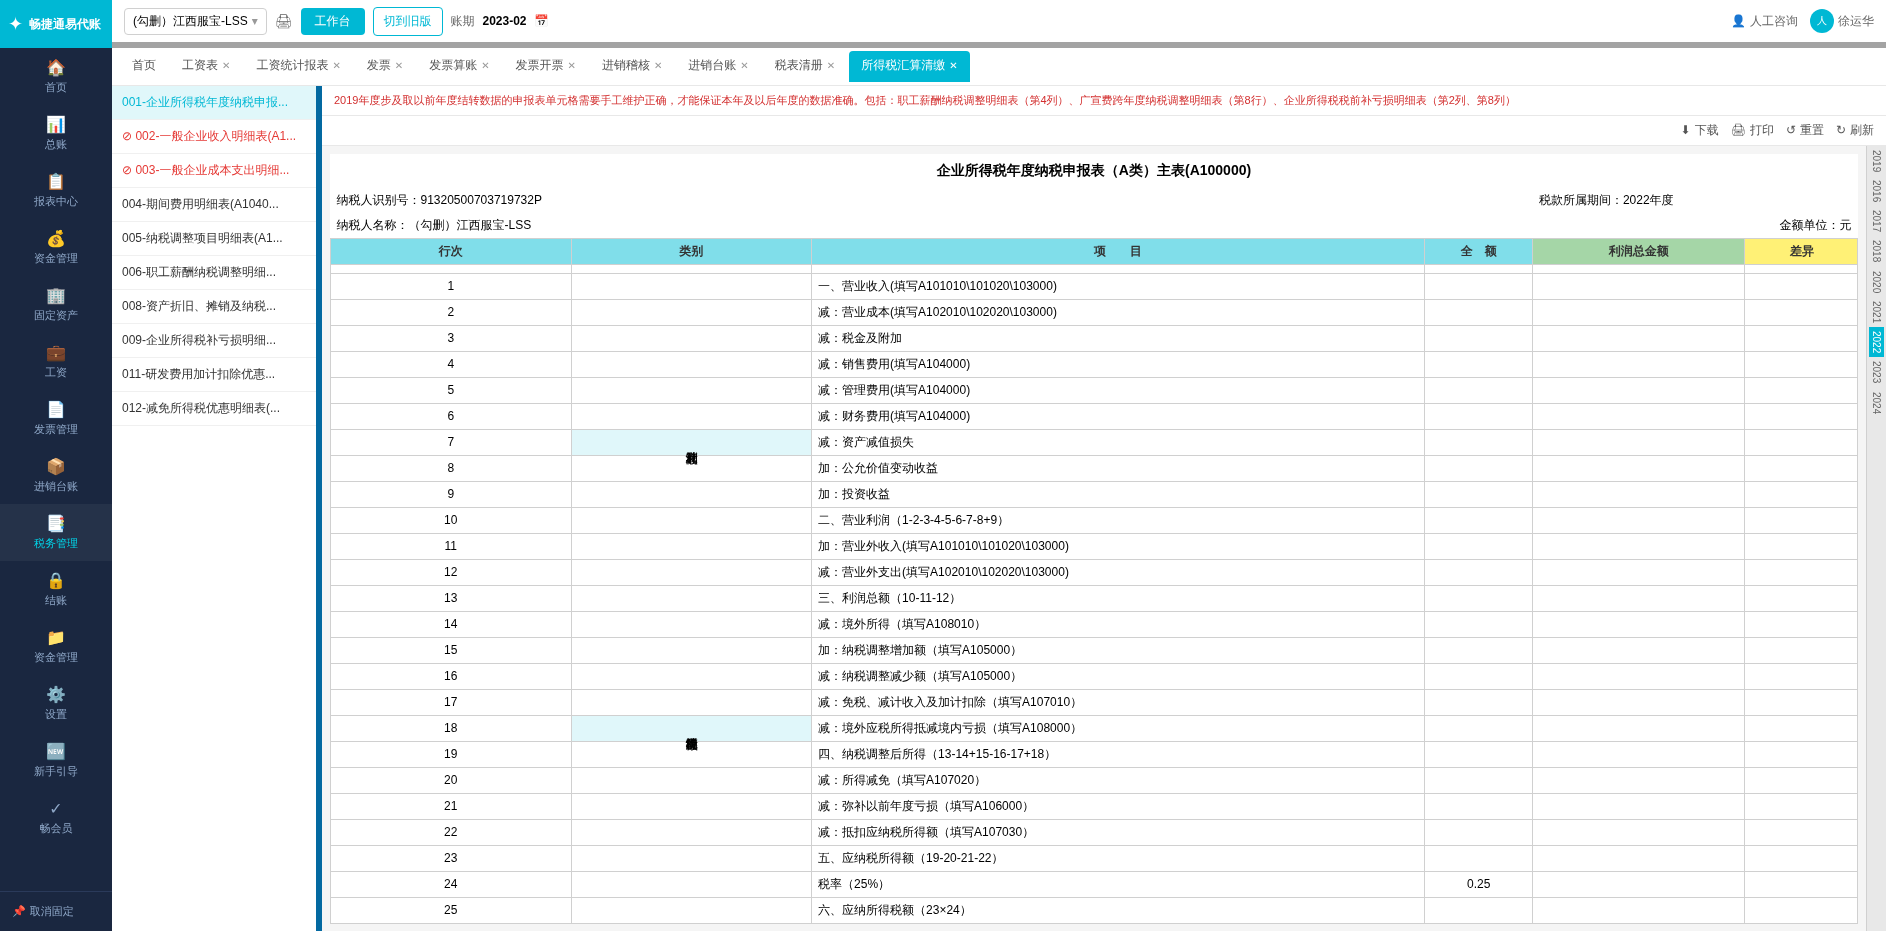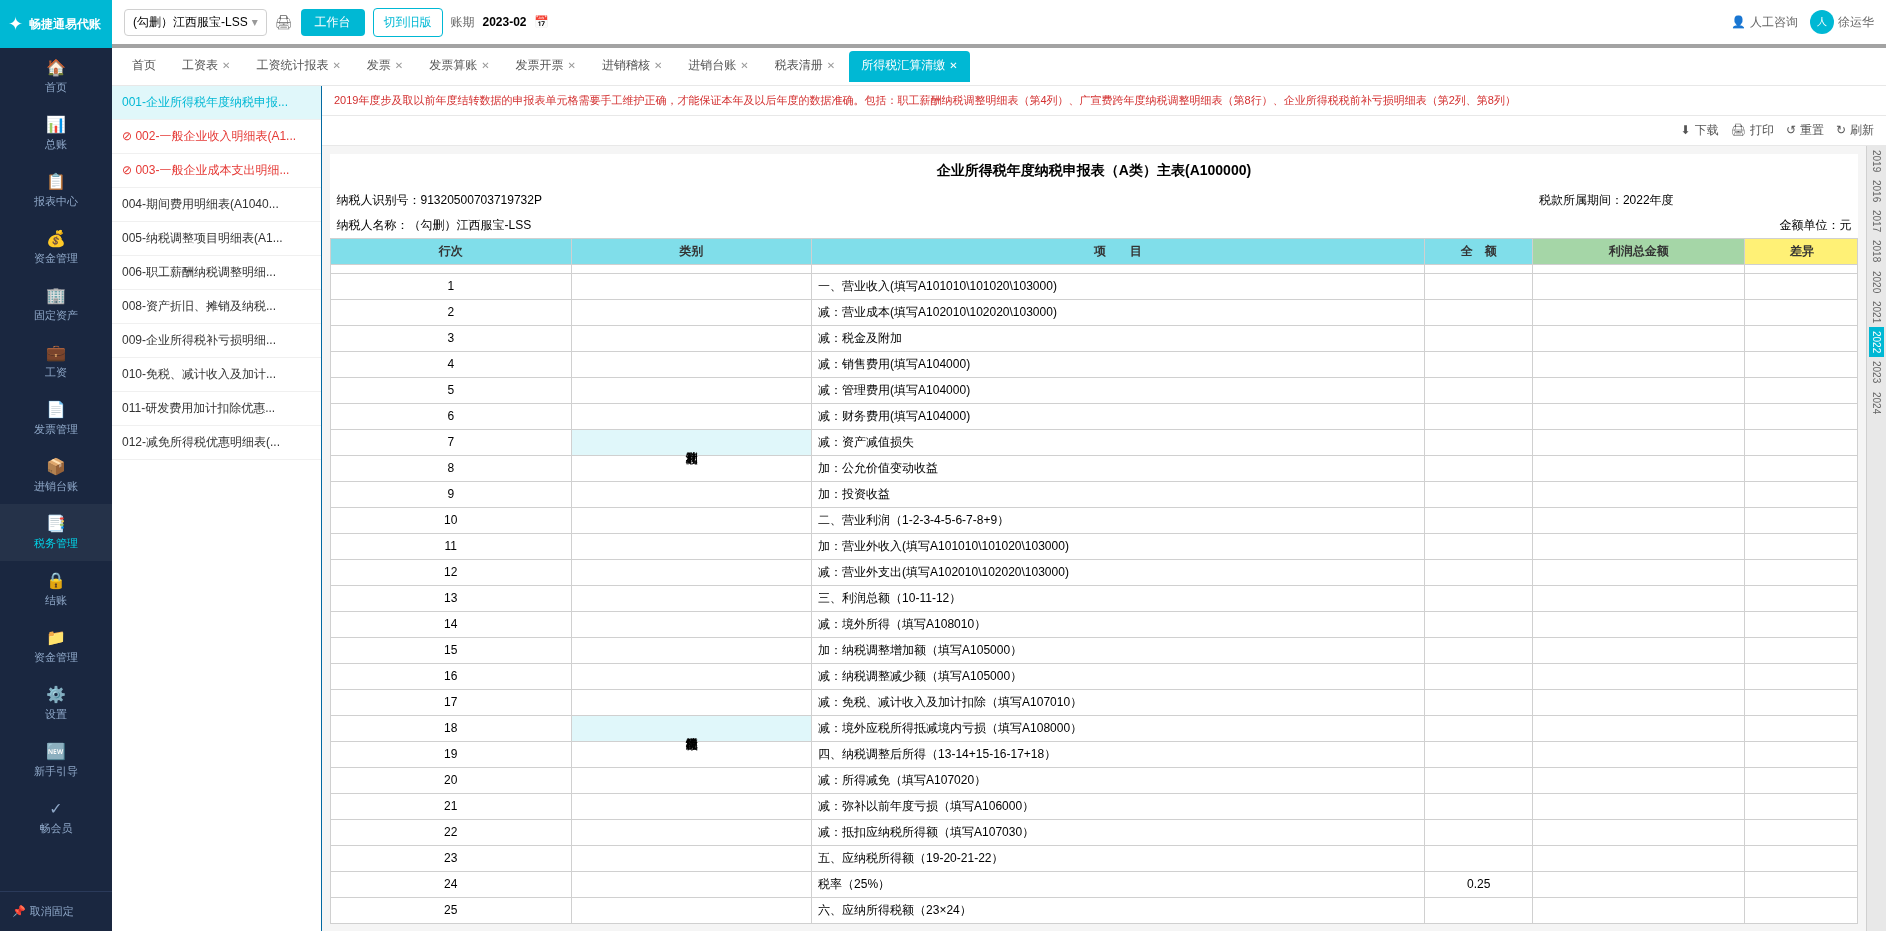--- a/index.html
+++ b/index.html
@@ -14,40 +14,40 @@
     .sidebar-item .icon { font-size: 16px; }
     .sidebar-item .label { font-size: 11px; }
     .sidebar-item.active .label { color: #00d4e8; }
     .sidebar-footer { padding: 8px; border-top: 1px solid #2a3a5a; }
     .sidebar-footer-item { display: flex; align-items: center; gap: 4px; color: #8fa8c8; padding: 4px; cursor: pointer; font-size: 11px; }
 
     
     .main { flex: 1; display: flex; flex-direction: column; overflow: hidden; }
 
     
-    .topbar { background: white; height: 48px; display: flex; align-items: center; padding: 0 12px; gap: 8px; border-bottom: 4px solid #a3a3a3; flex-shrink: 0; }
+    .topbar { background: white; height: 48px; display: flex; align-items: center; padding: 0 12px; gap: 8px; border-bottom: 6px solid #a3a3a3; flex-shrink: 0; }
     .company-selector { display: flex; align-items: center; gap: 4px; border: 1px solid #d0d0d0; border-radius: 4px; padding: 4px 8px; cursor: pointer; font-size: 12px; }
     .company-selector .arrow { color: #999; }
     .btn-workbench { background: #00b8d4; color: white; border: none; border-radius: 4px; padding: 5px 14px; cursor: pointer; font-size: 12px; }
     .btn-old { border: 1px solid #00b8d4; color: #00b8d4; background: white; border-radius: 4px; padding: 5px 10px; cursor: pointer; font-size: 12px; }
     .topbar-right { margin-left: auto; display: flex; align-items: center; gap: 12px; font-size: 12px; color: #666; }
     .avatar { width: 24px; height: 24px; border-radius: 50%; background: #00b8d4; display: inline-flex; align-items: center; justify-content: center; color: white; font-size: 10px; }
 
     
     .tabs { background: white; border-bottom: 1px solid #e8e8e8; display: flex; align-items: center; padding: 0 8px; height: 38px; flex-shrink: 0; gap: 2px; }
     .tab { display: flex; align-items: center; gap: 4px; padding: 6px 12px; cursor: pointer; font-size: 12px; color: #555; border-bottom: 2px solid transparent; }
     .tab.active { color: white; background: #00b8d4; border-radius: 4px 4px 0 0; border-bottom: 2px solid #00b8d4; }
     .tab .close-icon { color: #999; font-size: 10px; }
     .tab.active .close-icon { color: white; }
 
     
     .content { flex: 1; display: flex; overflow: hidden; }
 
     
-    .left-panel { width: 210px; background: white; border-right: 1px solid #0369a1; display: flex; flex-direction: column; flex-shrink: 0; overflow-y: auto; }
+    .left-panel { width: 210px; background: white; border-right: 6px solid #0369a1; display: flex; flex-direction: column; flex-shrink: 0; overflow-y: auto; }
     .left-panel-item { padding: 8px 10px; font-size: 12px; cursor: pointer; color: #333; border-bottom: 1px solid #f0f0f0; }
     .left-panel-item.active { background: #e0f7fa; color: #00b8d4; }
     .left-panel-item.error { color: #e53935; }
 
     
     .right-panel { flex: 1; display: flex; flex-direction: column; overflow: hidden; background: #f5f5f5; }
 
     
     .warning-bar { background: white; padding: 6px 12px; font-size: 11px; color: #d32f2f; border-bottom: 1px solid #e8e8e8; flex-shrink: 0; line-height: 1.5; }
 
@@ -217,21 +217,20 @@
 
     <div class="left-panel" id="left-panel">
         <div class="left-panel-item active"><span>001-企业所得税年度纳税申报...</span></div>
         <div class="left-panel-item error"><span>⊘ 002-一般企业收入明细表(A1...</span></div>
         <div class="left-panel-item error"><span>⊘ 003-一般企业成本支出明细...</span></div>
         <div class="left-panel-item"><span>004-期间费用明细表(A1040...</span></div>
         <div class="left-panel-item"><span>005-纳税调整项目明细表(A1...</span></div>
         <div class="left-panel-item"><span>006-职工薪酬纳税调整明细...</span></div>
         <div class="left-panel-item"><span>008-资产折旧、摊销及纳税...</span></div>
         <div class="left-panel-item"><span>009-企业所得税补亏损明细...</span></div>
-        <div class="left-panel-item"><span>010-免税、减计收入及加计...</span></div>
         <div class="left-panel-item"><span>011-研发费用加计扣除优惠...</span></div>
         <div class="left-panel-item"><span>012-减免所得税优惠明细表(...</span></div>
       </div>
 
     <div class="right-panel">
 
       <div class="warning-bar">
         <span>2019年度步及取以前年度结转数据的申报表单元格需要手工维护正确，才能保证本年及以后年度的数据准确。包括：职工薪酬纳税调整明细表（第4列）、广宣费跨年度纳税调整明细表（第8行）、企业所得税税前补亏损明细表（第2列、第8列）</span>
       </div>
 

